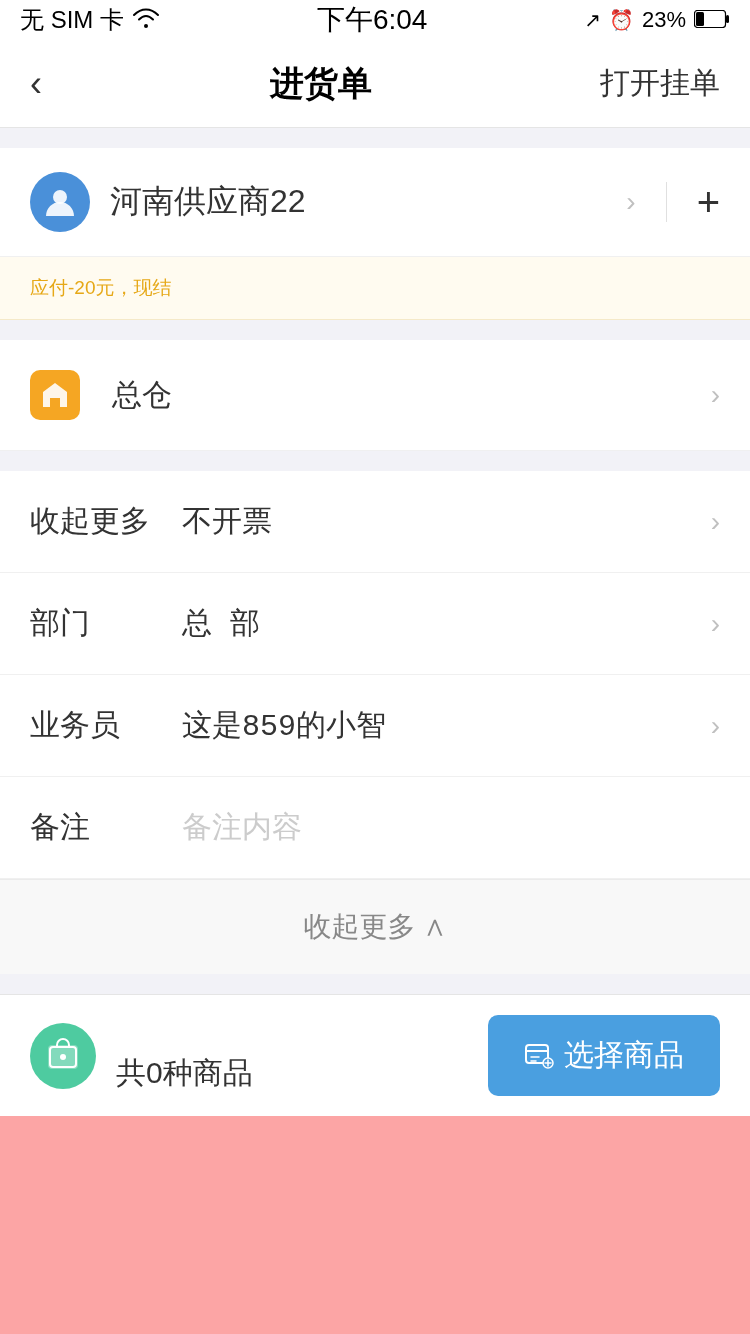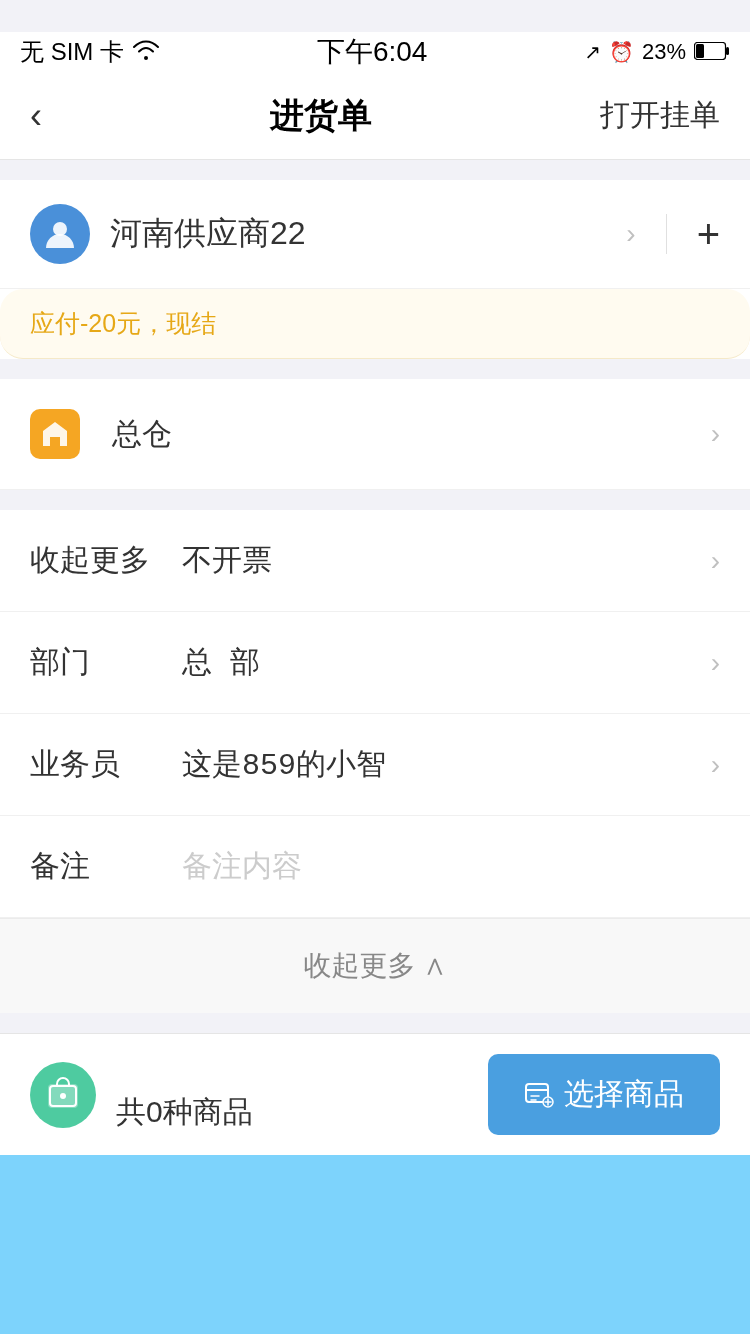--- a/index.html
+++ b/index.html
@@ -16,21 +16,20 @@
     .status-bar {
       width: 750px;
       height: 40px;
       background: #fff;
       display: flex;
       align-items: center;
       justify-content: space-between;
       padding: 0 20px;
       font-size: 24px;
       color: #000;
-      margin-top: 32px;
     }
     .status-left { display: flex; align-items: center; gap: 8px; }
     .status-center { font-size: 28px; font-weight: 500; }
     .status-right { display: flex; align-items: center; gap: 8px; font-size: 24px; }
 
     
     .nav-bar {
       width: 750px;
       height: 88px;
       background: #fff;
@@ -107,24 +106,23 @@
       width: 1px;
       height: 40px;
       background: #e0e0e0;
       margin-right: 30px;
     }
 
     
     .notice-banner {
       background: #fffbf0;
       padding: 18px 30px;
-      font-size: 25px;
+      font-size: 19px;
       color: #e6a817;
       border-bottom: 1px solid #f5e9c8;
-      border-radius: 23px;
     }
 
     
     .row-item {
       display: flex;
       align-items: center;
       padding: 30px 30px;
       background: #fff;
       border-bottom: 1px solid #f0f0f0;
       min-height: 90px;
@@ -211,21 +209,21 @@
       padding: 20px 36px;
       font-size: 30px;
       display: flex;
       align-items: center;
       gap: 10px;
       cursor: pointer;
     }
 
     
     .page-content {
-      background: #7dd3fc;
+      background: #fca5a5;
       min-height: calc(1334px - 128px);
     }
   </style>
 </head>
 <body>
 
 <div class="status-bar">
   <div class="status-left">
     <span>无 SIM 卡</span>
     <span>

